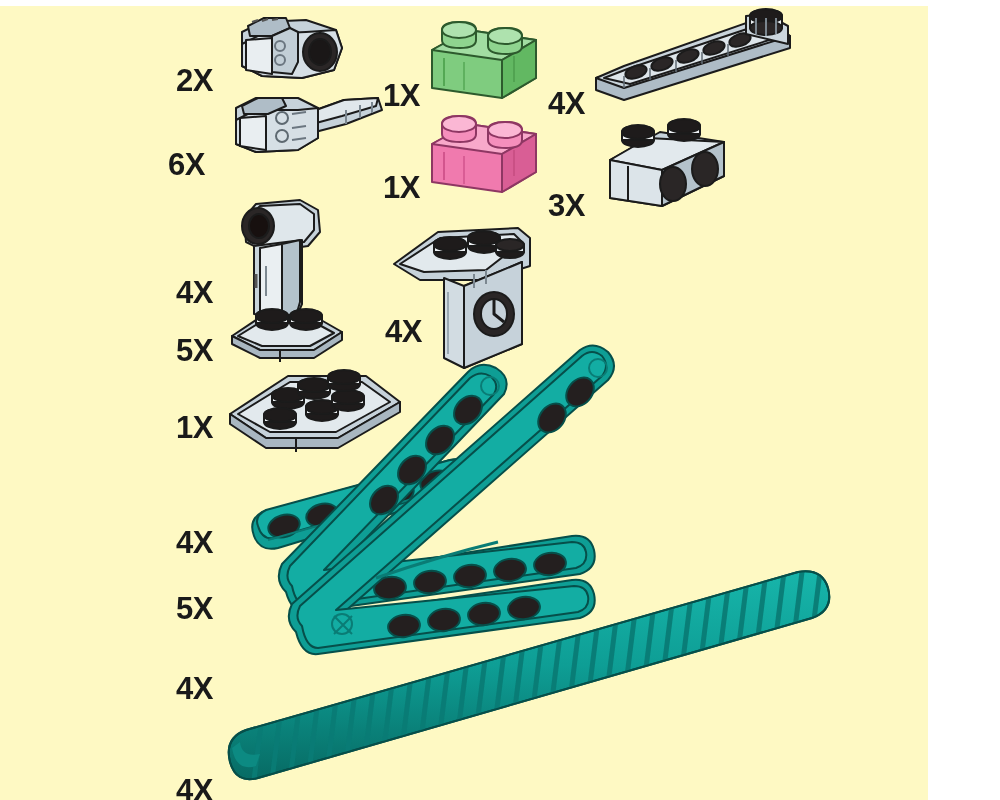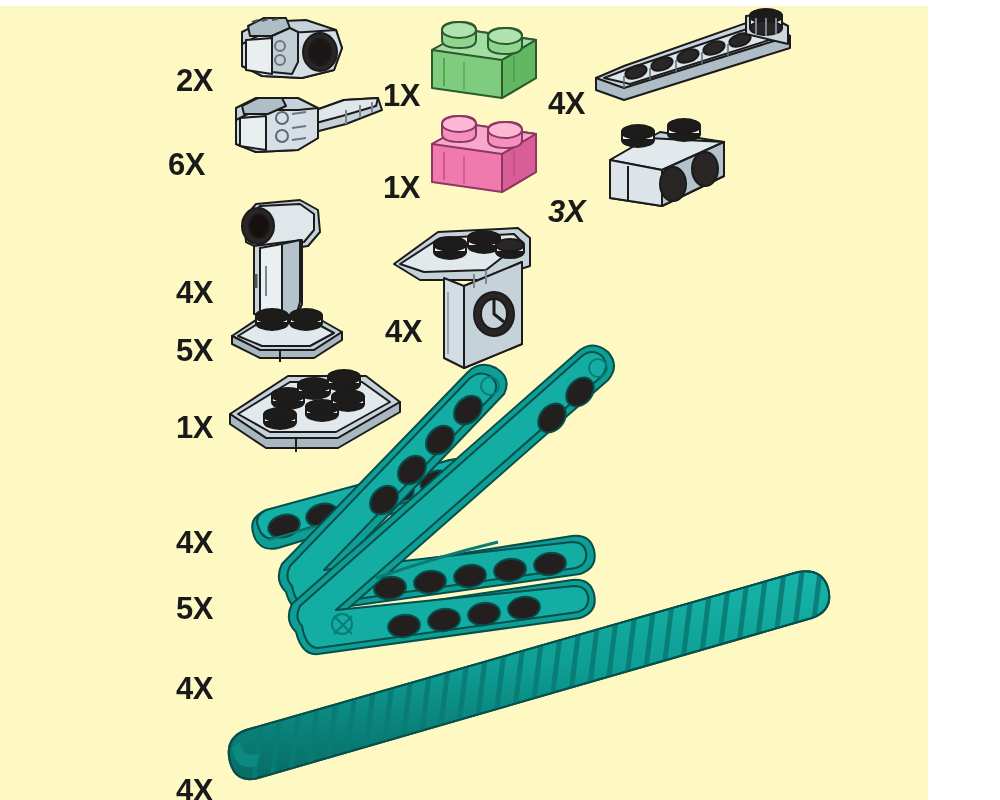--- a/index.html
+++ b/index.html
@@ -44,21 +44,21 @@
 
   <div class="qty" style="left:176px; top:57px;">2X</div>
   <div class="qty" style="left:168px; top:141px;">6X</div>
   <div class="qty" style="left:176px; top:269px;">4X</div>
   <div class="qty" style="left:176px; top:327px;">5X</div>
   <div class="qty" style="left:176px; top:404px;">1X</div>
   <div class="qty" style="left:383px; top:72px;">1X</div>
   <div class="qty" style="left:383px; top:164px;">1X</div>
   <div class="qty" style="left:385px; top:308px;">4X</div>
   <div class="qty" style="left:548px; top:80px;">4X</div>
-  <div class="qty" style="left:548px; top:188px;font-style:italic;">3X</div>
+  <div class="qty" style="left:548px; top:182px;">3X</div>
   <div class="qty" style="left:176px; top:519px;">4X</div>
   <div class="qty" style="left:176px; top:585px;">5X</div>
   <div class="qty" style="left:176px; top:665px;">4X</div>
   <div class="qty" style="left:176px; top:767px;">4X</div>
 
   <div class="part" style="left:228px; top:8px;">
     <svg width="130" height="80" viewBox="0 0 130 80">
       <g stroke="#1b1b1b" stroke-width="2" stroke-linejoin="round">
         <path d="M14 30 L14 18 L34 8 L78 6 L108 16 L114 34 L106 56 L74 64 L34 62 L14 52 Z" fill="#C6D2DA"></path>
         <path d="M14 30 L34 20 L78 18 L108 16 L114 34 L106 56 L74 64 L34 62 L14 52 Z" fill="#D6DFE5"></path>

